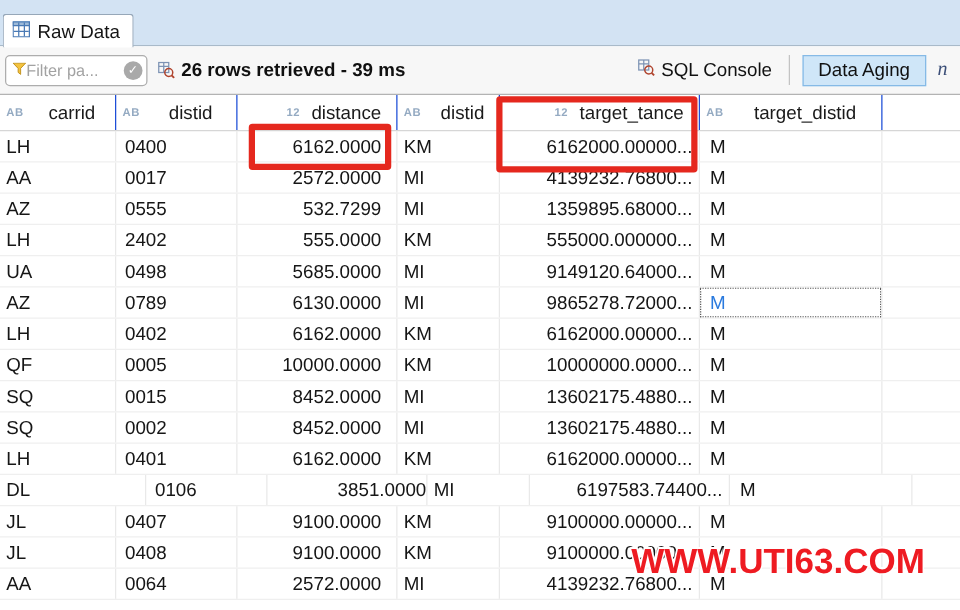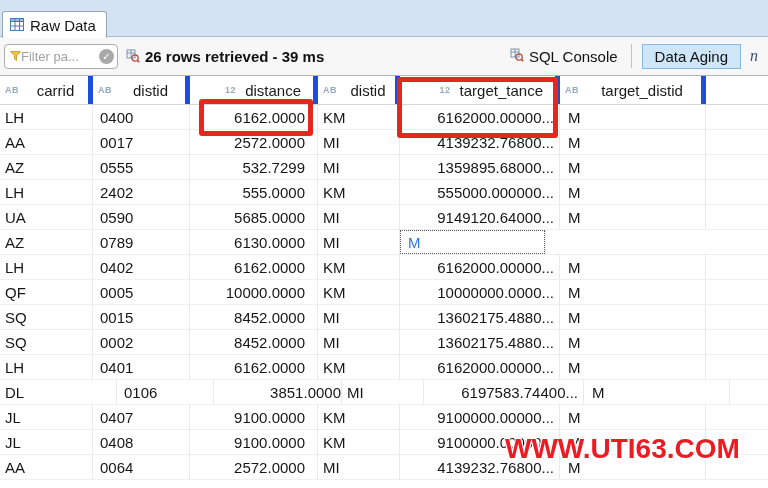--- a/index.html
+++ b/index.html
@@ -41,21 +41,21 @@
   .data-aging { background:#cfe6f8; border:1px solid #86bae6; font-size:15px;
                 color:#111; padding:3px 12px; margin:0 9px 0 7px;
                 cursor:pointer; font-family:"Liberation Sans", sans-serif; }
   .corner-n { font-family:"Liberation Serif", serif; font-style:italic;
               font-size:16px; color:#3c4f78; margin-right:2px; }
 
   
   .grid { position:relative; width:768px; }
   .grid-header { display:flex; height:29px; background:#fff;
                  border-bottom:1px solid #d6d6d6; }
-  .hcell { display:flex; align-items:center; border-right:5px solid #1d4ed8;
+  .hcell { display:flex; align-items:center; border-right:1px solid #1d4ed8;
            font-size:15px; color:#1a1a1a; flex:none; overflow:hidden;
            white-space:nowrap; }
   .hcell.left { padding-left:5px; }
   .hcell.left .hlabel { flex:1; text-align:center; }
   .hcell.right { justify-content:flex-end; padding-right:12px; gap:9px; }
   .hcell.filler { flex:1; border-right:none; }
   .type-icon { font-size:9px; font-weight:bold; color:#94aac2;
                letter-spacing:0.5px; flex:none; }
   .hcell.left .type-icon { margin-right:4px; }
 
@@ -202,32 +202,33 @@
           <div class="cell al" style="width: 93px; padding-left: 5px;">LH</div>
           <div class="cell al" style="width: 97px; padding-left: 7px;">2402</div>
           <div class="cell ar" style="width: 128px; padding-right: 12px;">555.0000</div>
           <div class="cell al" style="width: 82px; padding-left: 5px;">KM</div>
           <div class="cell ar" style="width: 160px; padding-right: 5px;">555000.000000...</div>
           <div class="cell al" style="width: 146px; padding-left: 8px;">M</div>
           <div class="cell filler"></div>
         </div>
         <div class="row">
           <div class="cell al" style="width: 93px; padding-left: 5px;">UA</div>
-          <div class="cell al" style="width: 97px; padding-left: 7px;">0590</div>
+          <div class="cell al" style="width: 97px; padding-left: 7px;">0498</div>
           <div class="cell ar" style="width: 128px; padding-right: 12px;">5685.0000</div>
           <div class="cell al" style="width: 82px; padding-left: 5px;">MI</div>
           <div class="cell ar" style="width: 160px; padding-right: 5px;">9149120.64000...</div>
           <div class="cell al" style="width: 146px; padding-left: 8px;">M</div>
           <div class="cell filler"></div>
         </div>
         <div class="row">
           <div class="cell al" style="width: 93px; padding-left: 5px;">AZ</div>
           <div class="cell al" style="width: 97px; padding-left: 7px;">0789</div>
           <div class="cell ar" style="width: 128px; padding-right: 12px;">6130.0000</div>
           <div class="cell al" style="width: 82px; padding-left: 5px;">MI</div>
+          <div class="cell ar" style="width: 160px; padding-right: 5px;">9865278.72000...</div>
           <div class="cell al sel" style="width: 146px; padding-left: 8px;">M</div>
           <div class="cell filler"></div>
         </div>
         <div class="row">
           <div class="cell al" style="width: 93px; padding-left: 5px;">LH</div>
           <div class="cell al" style="width: 97px; padding-left: 7px;">0402</div>
           <div class="cell ar" style="width: 128px; padding-right: 12px;">6162.0000</div>
           <div class="cell al" style="width: 82px; padding-left: 5px;">KM</div>
           <div class="cell ar" style="width: 160px; padding-right: 5px;">6162000.00000...</div>
           <div class="cell al" style="width: 146px; padding-left: 8px;">M</div>

